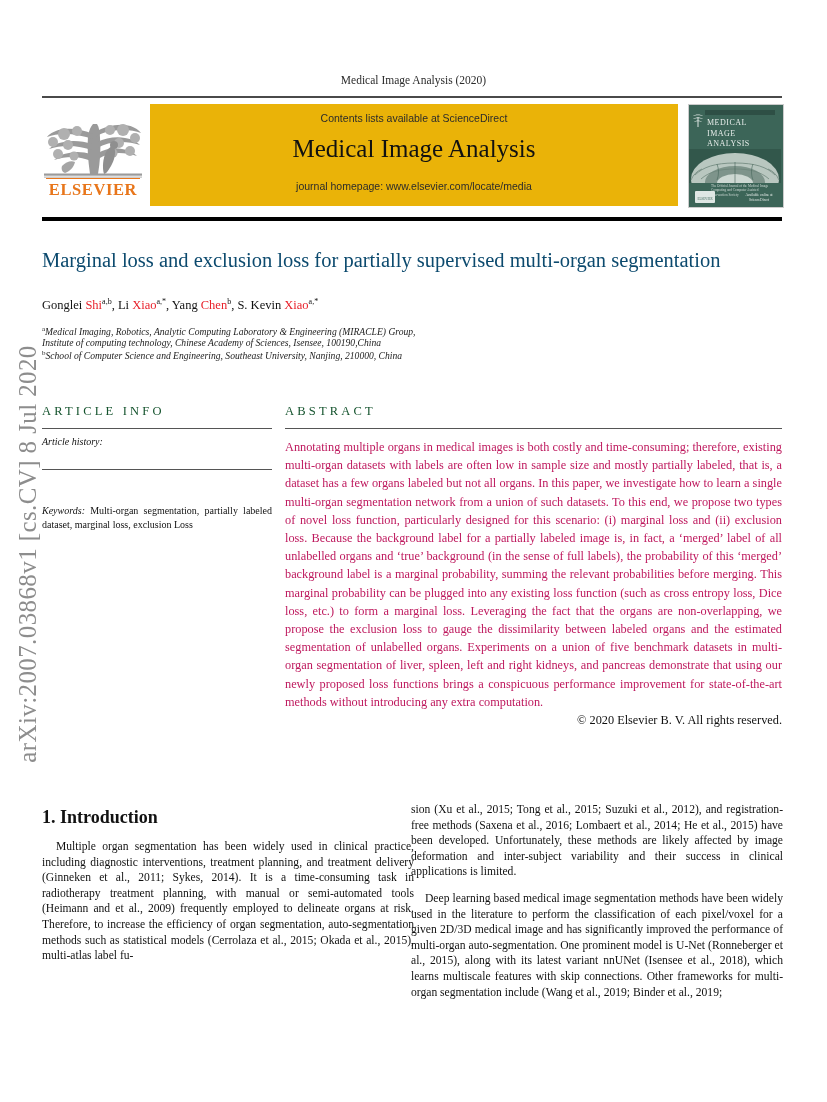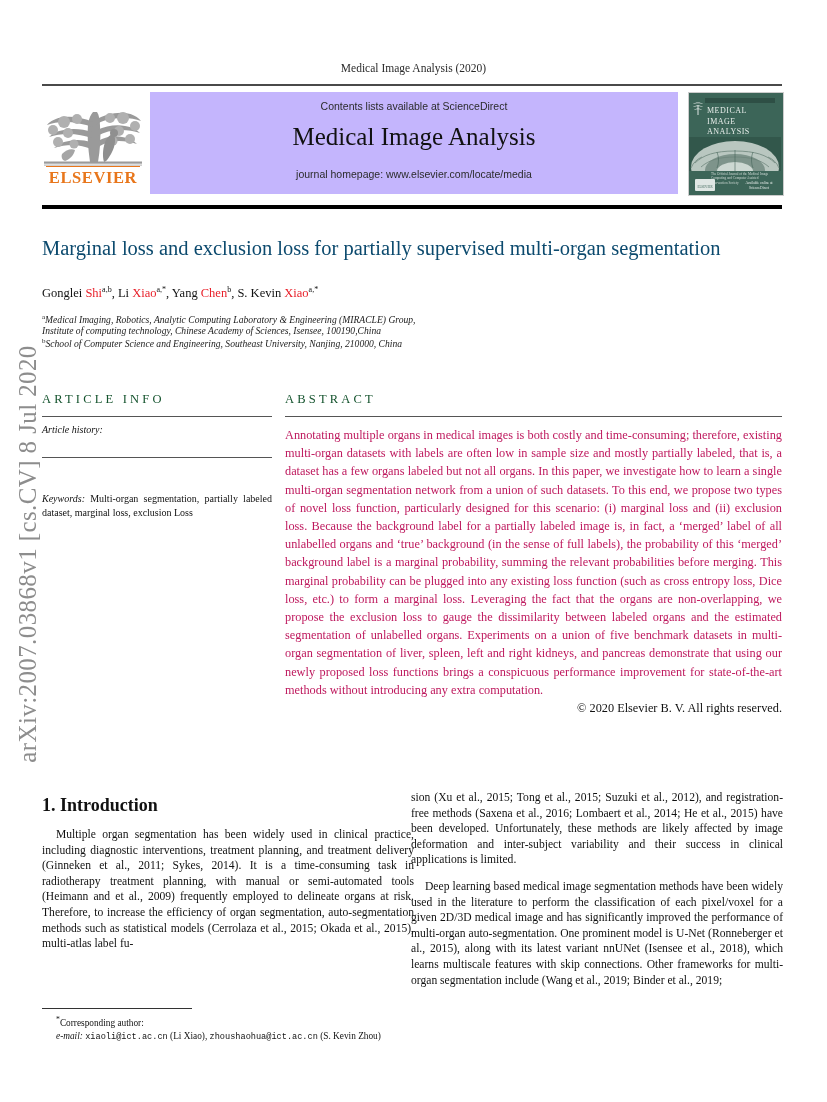--- a/index.html
+++ b/index.html
@@ -29,21 +29,21 @@
     letter-spacing: 0.4px;
     color: #8d8d8d;
     white-space: nowrap;
     text-align: center;
     user-select: none;
   }
 
   
   #page {
     position: absolute;
-    left: 0; top: 0;
+    left: 0; top: 12px;
     width: 827px;
     height: 970px;
   }
 
   .running-head {
     position: absolute;
     left: 0;
     top: 62px;
     width: 827px;
     text-align: center;
@@ -97,21 +97,21 @@
     height: 1.2px;
     background: #e8761b;
   }
 
   .banner {
     position: absolute;
     left: 108px;
     top: 4px;
     width: 528px;
     height: 102px;
-    background: #c4b5fd;
+    background: #eab308;
   }
   .banner-line1 {
     position: absolute;
     left: 0; top: 8px;
     width: 528px;
     text-align: center;
     font-family: "Liberation Sans", sans-serif;
     font-size: 10.5px;
     color: #2b2b2b;
   }
@@ -482,19 +482,14 @@
   <div class="body-col" id="body-left">
     <div class="body-heading">1.  Introduction</div>
     <p>Multiple organ segmentation has been widely used in clinical practice, including diagnostic interventions, treatment planning, and treatment delivery  (Ginneken et al., 2011; Sykes, 2014).  It is a time-consuming task in radiotherapy treatment planning, with manual or semi-automated tools (Heimann and et al., 2009) frequently employed to delineate organs at risk. Therefore, to increase the efficiency of organ segmentation, auto-segmentation methods such as statistical models (Cerrolaza et al., 2015; Okada et al., 2015), multi-atlas label fu-</p>
   </div>
 
   <div class="body-col" id="body-right">
     <p class="noindent">sion (Xu et al., 2015; Tong et al., 2015; Suzuki et al., 2012), and registration-free methods (Saxena et al., 2016; Lombaert et al., 2014; He et al., 2015) have been developed.  Unfortunately, these methods are likely affected by image deformation and inter-subject variability and their success in clinical applications is limited.</p>
     <p>Deep learning based medical image segmentation methods have been widely used in the literature to perform the classification of each pixel/voxel for a given 2D/3D medical image and has significantly improved the performance of multi-organ auto-segmentation.  One prominent model is U-Net (Ronneberger et al., 2015), along with its latest variant nnUNet (Isensee et al., 2018), which learns multiscale features with skip connections. Other frameworks for multi-organ segmentation include  (Wang et al., 2019; Binder et al., 2019;</p>
   </div>
 
-  <div class="footnote">
-    <div class="footnote-rule"></div>
-    <div class="ind"><sup>*</sup><span>Corresponding author:</span></div>
-    <div><span class="ind"></span><i>e-mail:</i> <span class="mono">xiaoli@ict.ac.cn</span> <span>(Li Xiao),</span> <span class="mono">zhoushaohua@ict.ac.cn</span> <span>(S. Kevin Zhou)</span></div>
-  </div>
 
 </div>
 
 </body></html>

